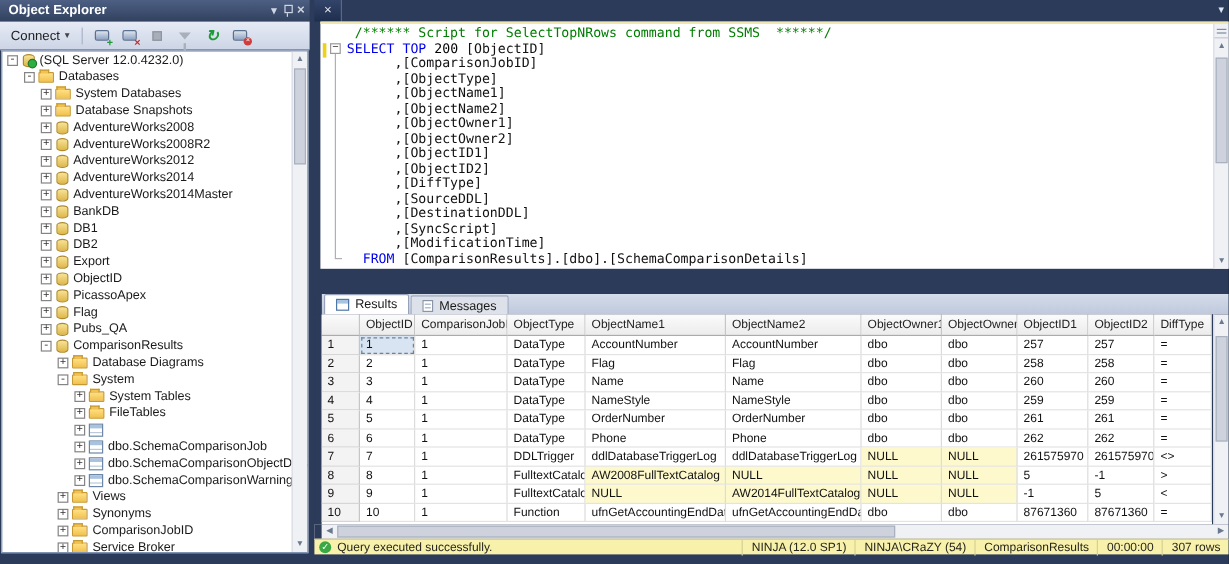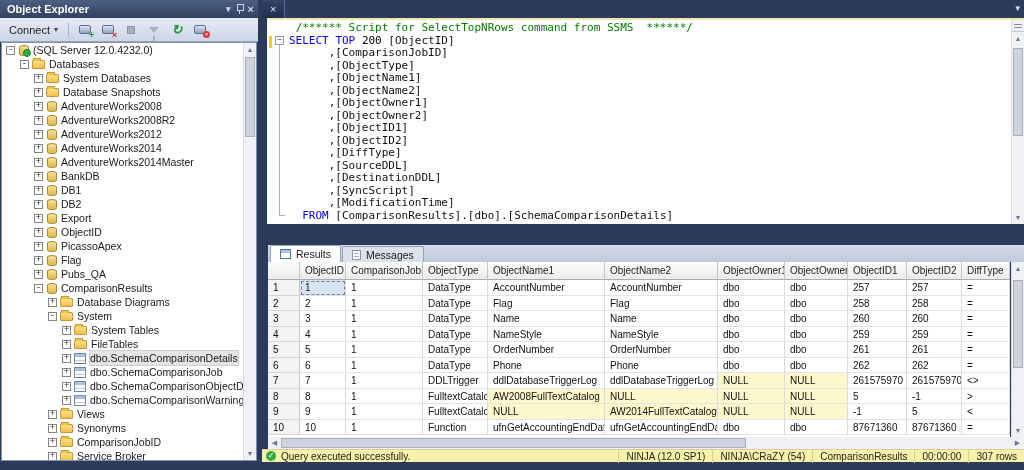--- a/index.html
+++ b/index.html
@@ -281,21 +281,20 @@
           <span class="tlabel">System Tables</span>
         </div>
         <div class="tree-row" style="padding-left: 60px;">
           <span class="expander">+</span>
           <span class="ticon folder"></span>
           <span class="tlabel">FileTables</span>
         </div>
         <div class="tree-row sel" style="padding-left: 60px;">
           <span class="expander">+</span>
           <span class="ticon table"></span>
-          <span class="tlabel">dbo.SchemaComparisonDetails</span>
         </div>
         <div class="tree-row" style="padding-left: 60px;">
           <span class="expander">+</span>
           <span class="ticon table"></span>
           <span class="tlabel">dbo.SchemaComparisonJob</span>
         </div>
         <div class="tree-row" style="padding-left: 60px;">
           <span class="expander">+</span>
           <span class="ticon table"></span>
           <span class="tlabel">dbo.SchemaComparisonObjectDiffs</span>

